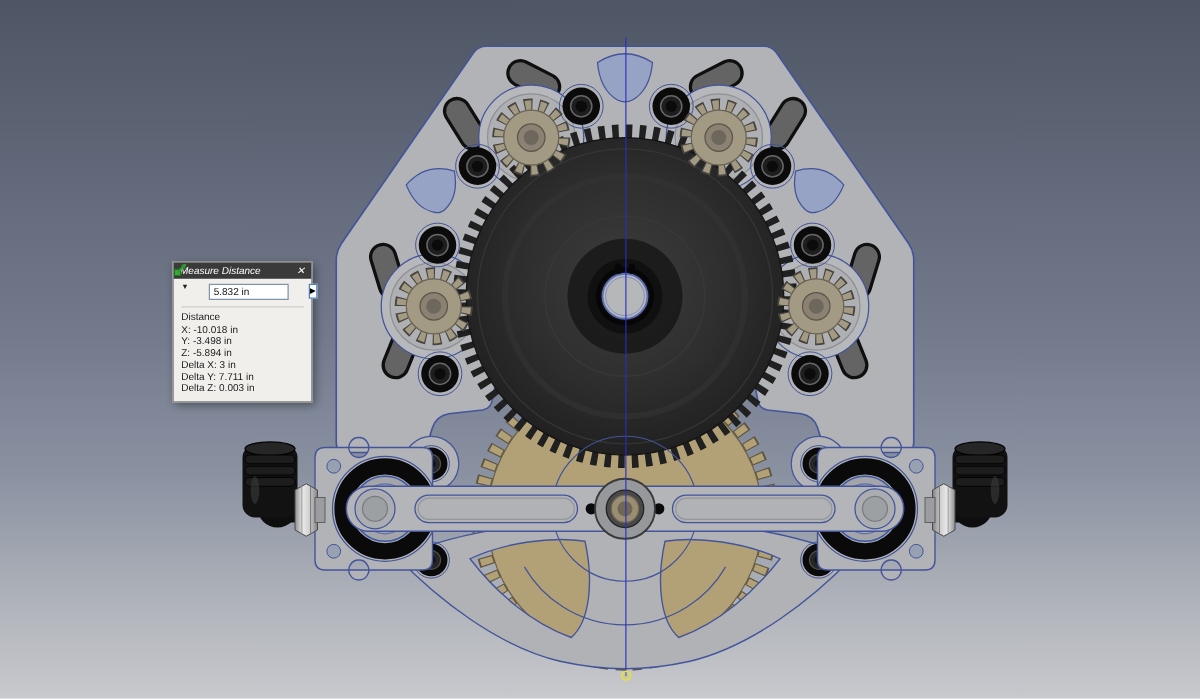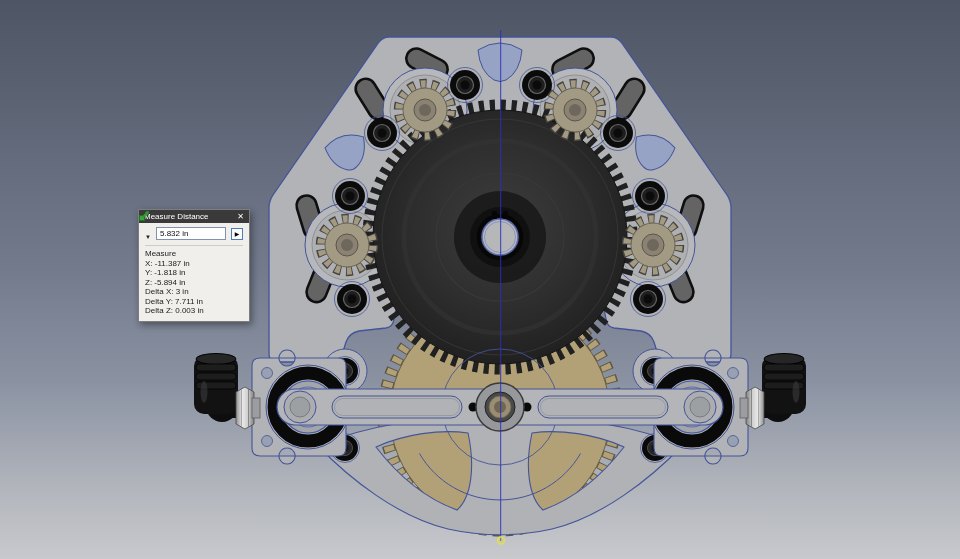--- a/index.html
+++ b/index.html
@@ -6,24 +6,24 @@
     font-family:"Liberation Sans",sans-serif;}
   .stage{position:relative;width:960px;height:559px;
     background:linear-gradient(180deg,#4e5564 0%,#636b7c 28%,#727a8c 48%,#8a92a2 68%,#b3b6bc 88%,#c7c9cd 100%);}
   svg{position:absolute;left:0;top:0;display:block;}
 
   
   .dialog{position:absolute;left:138px;top:209px;width:110px;background:#f0efec;
     border:1px solid #7e7e7e;box-shadow:2px 3px 7px rgba(0,0,0,.4);
     font-size:8px;color:#1b1b1b;}
   .titlebar{height:13px;background:#3a3a3a;color:#fff;display:flex;align-items:center;
-    justify-content:space-between;padding:0 5px;font-size:8px;}
+    justify-content:space-between;padding:0 5px;font-size:8px;font-style:italic;}
   .close{font-size:8px;line-height:8px;cursor:default;}
   .dbody{padding:4px 6px 6px 6px;}
-  .input-row{display:flex;align-items:flex-end;gap:5px;}
+  .input-row{display:flex;align-items:flex-start;gap:16px;}
   .mode-btn{display:flex;align-items:center;gap:1px;}
   .caret{font-size:6px;color:#222;line-height:6px;}
   .val{flex:1;width:56px;height:11px;border:1px solid #7f93ad;background:#fff;
     font-family:"Liberation Sans",sans-serif;font-size:8px;padding:0 3px;color:#111;}
   .fly{width:12px;height:12px;border:1px solid #4f7cb8;background:#fbfbfb;
     font-size:6px;line-height:10px;text-align:center;padding:0;color:#000;}
   .sep{border:0;border-top:1px solid #cfccc6;margin:5px 0 3px 0;}
   .posrow{height:9.4px;line-height:9.4px;white-space:nowrap;}
   .sect{height:10px;line-height:10px;}
 </style>
@@ -327,23 +327,23 @@
           <polygon points="10,1 5.8,2 9,5.2" fill="#2f9b2f"></polygon>
         </svg>
         <span class="caret">▼</span>
       </span>
       <input class="val" value="5.832 in" style="">
       <button class="fly">
         <span>▶</span>
       </button>
     </div>
     <hr class="sep">
-    <div class="sect">Measure</div>
-    <div class="posrow">X: -11.387 in</div>
-    <div class="posrow">Y: -1.818 in</div>
+    <div class="sect">Distance</div>
+    <div class="posrow">X: -10.018 in</div>
+    <div class="posrow">Y: -3.498 in</div>
     <div class="posrow">Z: -5.894 in</div>
     <div class="posrow">Delta X: 3 in</div>
     <div class="posrow">Delta Y: 7.711 in</div>
     <div class="posrow">Delta Z: 0.003 in</div>
   </div>
 </div>
 
 </div>
 
 </body></html>

